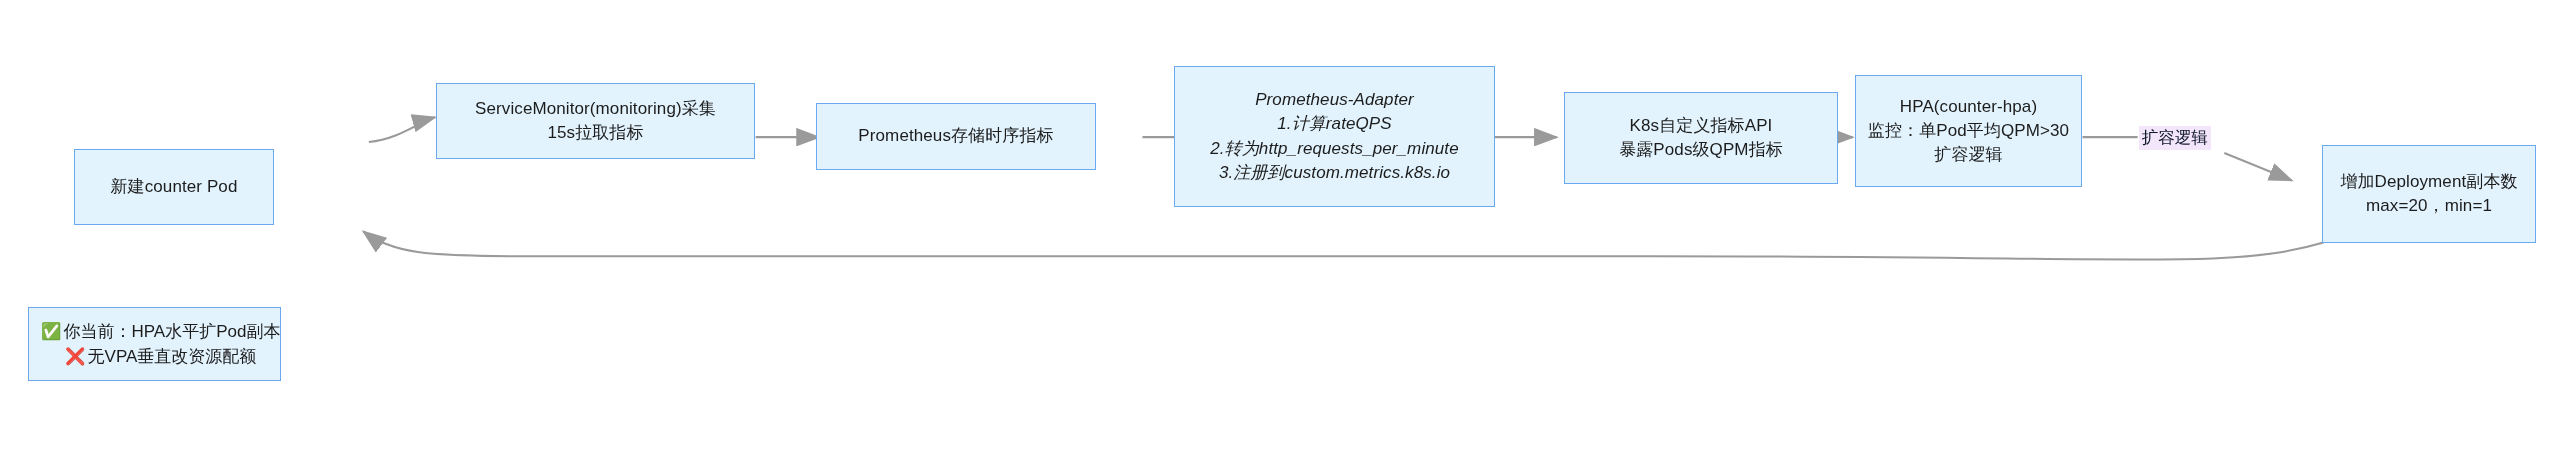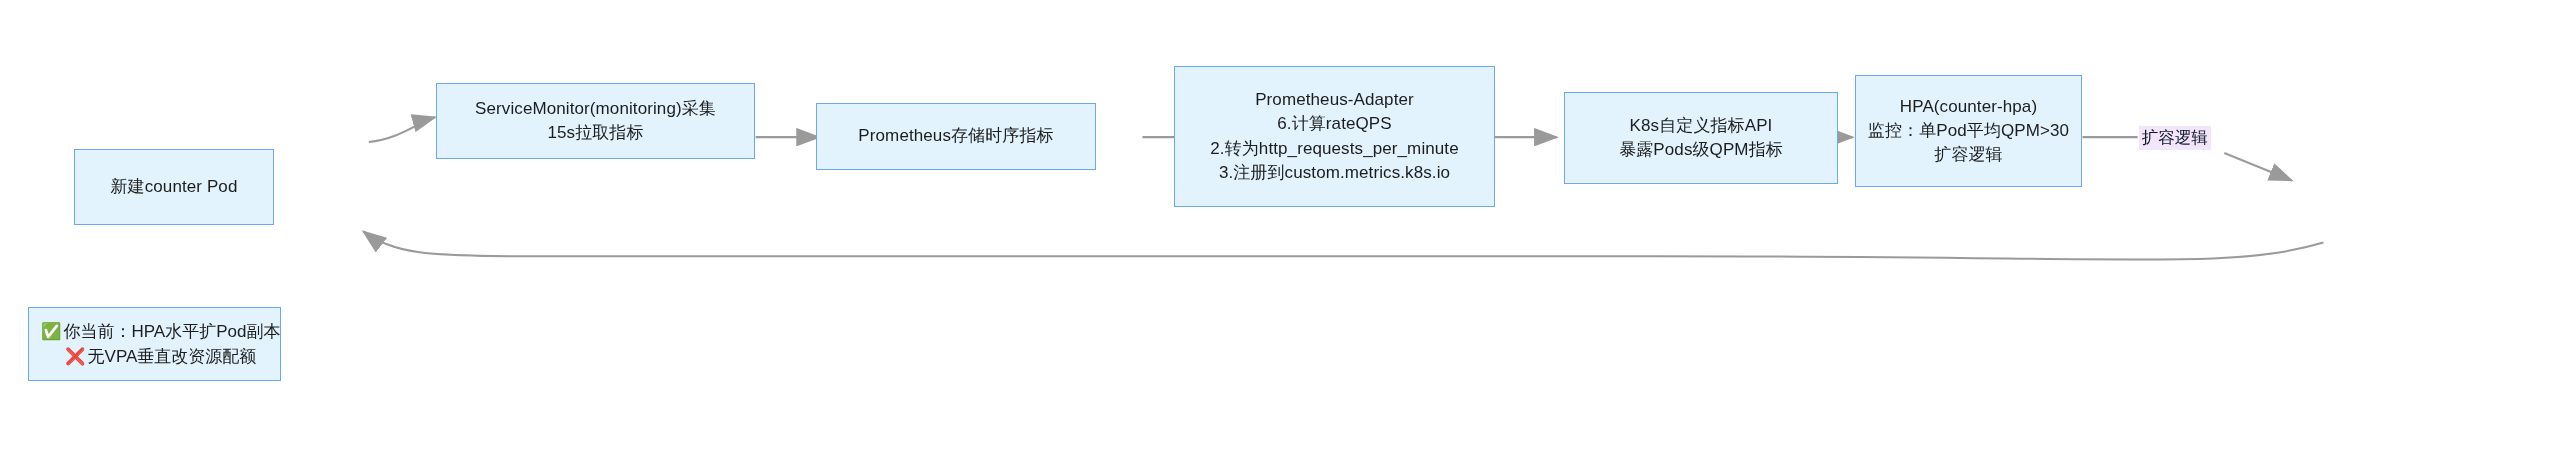--- a/index.html
+++ b/index.html
@@ -112,38 +112,42 @@
 
   <div class="node" style="left:436px; top:83px; width:319px; height:76px;">
     <span class="line">ServiceMonitor(monitoring)采集</span>
     <span class="line">15s拉取指标</span>
   </div>
 
   <div class="node" style="left:816px; top:103px; width:280px; height:67px;">
     <span class="line">Prometheus存储时序指标</span>
   </div>
 
-  <div class="node" style="left:1174px; top:66px; width:321px; height:141px;">
+  <div class="node" style="left:1174px; top:66px; width:321px; height:141px;font-style:italic;">
     <span class="line">Prometheus-Adapter</span>
-    <span class="line">6.计算rateQPS</span>
+    <span class="line">1.计算rateQPS</span>
     <span class="line">2.转为http_requests_per_minute</span>
     <span class="line">3.注册到custom.metrics.k8s.io</span>
   </div>
 
   <div class="node" style="left:1564px; top:92px; width:274px; height:92px;">
     <span class="line">K8s自定义指标API</span>
     <span class="line">暴露Pods级QPM指标</span>
   </div>
 
   <div class="node" style="left:1855px; top:75px; width:227px; height:112px;">
     <span class="line">HPA(counter-hpa)</span>
     <span class="line">监控：单Pod平均QPM&gt;30</span>
     <span class="line">扩容逻辑</span>
   </div>
 
+  <div class="node" style="left:2322px; top:145px; width:214px; height:98px;">
+    <span class="line">增加Deployment副本数</span>
+    <span class="line">max=20，min=1</span>
+  </div>
 
   <div class="edge-label" style="left:2139px; top:126px;">扩容逻辑</div>
 
   <div class="legend-note" style="left:27.5px; top:307px; width:253px; height:74px;">
     <span class="line">
       <span class="mark">✅</span><span>你当前：HPA水平扩Pod副本</span>
     </span>
     <span class="line">
       <span class="mark">❌</span><span>无VPA垂直改资源配额</span>
     </span>

